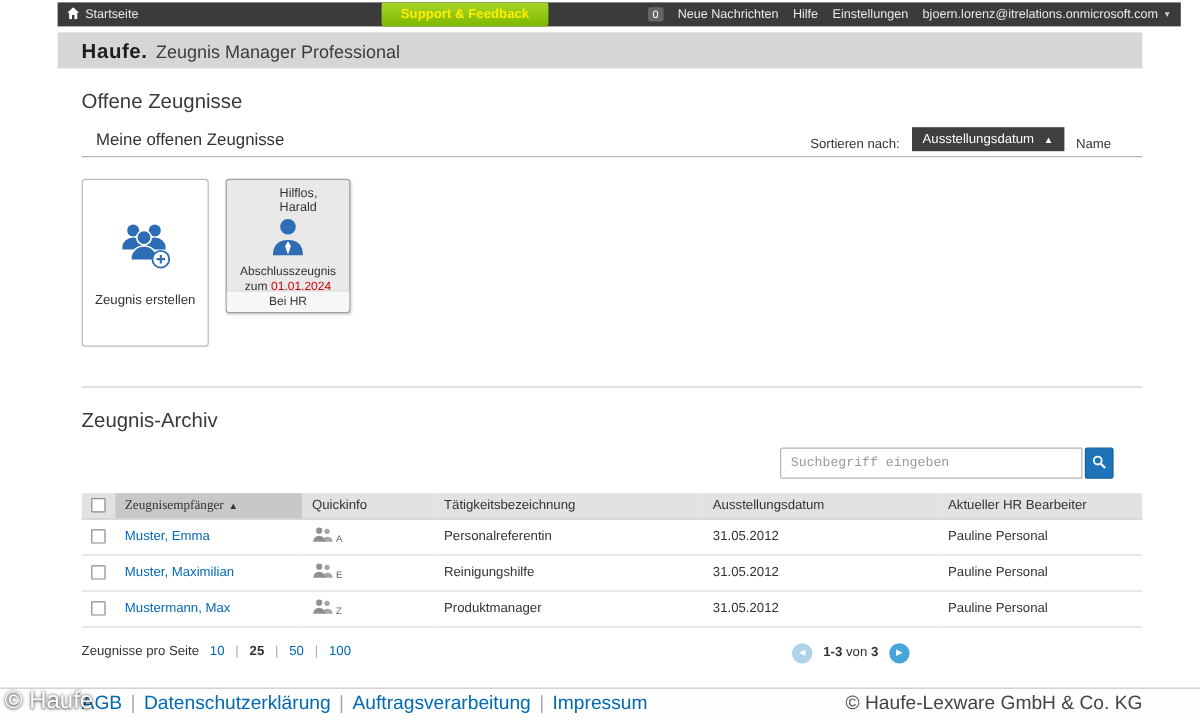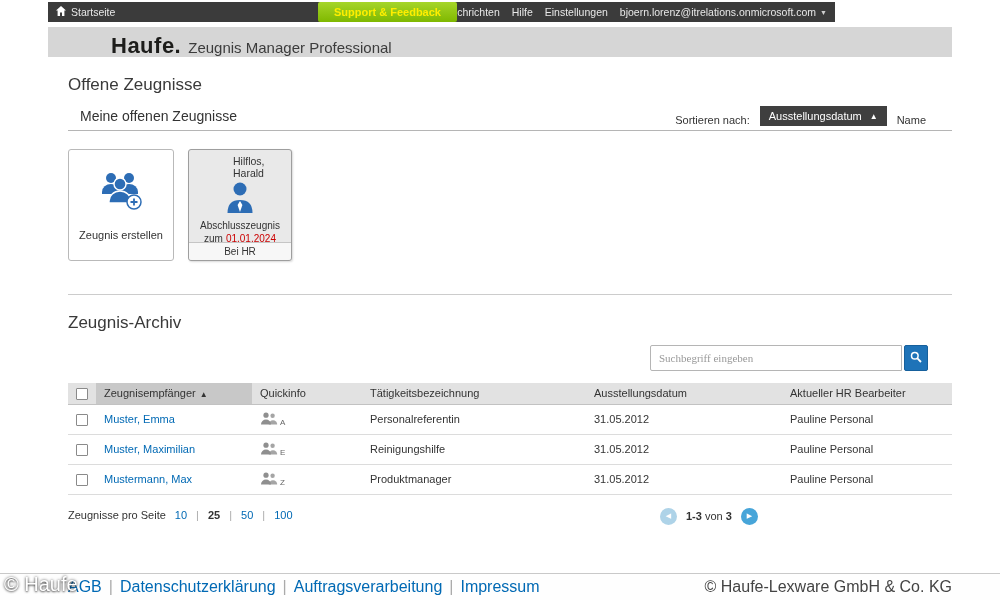--- a/index.html
+++ b/index.html
@@ -4,21 +4,21 @@
 <style>
   * { box-sizing: border-box; }
   html,body { margin:0; padding:0; }
   body {
     width:1000px; height:600px; position:relative; overflow:hidden;
     background:#ffffff; font-family:"Liberation Sans", sans-serif; color:#333;
   }
 
   
   .topbar {
-    position:absolute; top:2px; left:48px; width:787px; height:20px;
+    position:absolute; top:2px; left:48px; width:936px; height:20px;
     background:#3b3b3b; color:#e8e8e8; font-size:10.5px;
     display:flex; align-items:center;
   }
   .tb-left { display:flex; align-items:center; gap:5px; margin-left:8px; cursor:pointer; }
   .tb-right { margin-left:auto; display:flex; align-items:center; gap:12px; margin-right:8px; }
   .tb-item { cursor:pointer; white-space:nowrap; }
   .badge {
     background:#666; color:#fff; font-size:9px; padding:1px 4px; border-radius:2px;
     display:inline-block; line-height:10px;
   }
@@ -29,21 +29,21 @@
     background:linear-gradient(#a6d52a,#7fb800); color:#ffee00;
     font-size:11px; font-weight:bold; border:none; border-radius:2px;
     padding:0 16px; cursor:pointer; line-height:20px;
   }
 
   
   .brandbar {
     position:absolute; top:27px; left:48px; width:904px; height:30px;
     background:#d6d6d6; display:flex; align-items:baseline; padding:6px 0 0 20px;
   }
-  .logo { font-size:22px; font-weight:bold; color:#1d1d1b; letter-spacing:0.5px;margin-left:43px; }
+  .logo { font-size:17px; font-weight:bold; color:#1d1d1b; letter-spacing:0.5px; }
   .app-title { font-size:15px; color:#3c3c3c; margin-left:7px; }
 
   
   .content { position:absolute; top:57px; left:48px; width:904px; padding-left:20px; }
   h1.section-title { font-size:17px; font-weight:normal; color:#3a3a3a; margin:18px 0 10px 0; }
 
   .tabs-row {
     display:flex; align-items:flex-end; border-bottom:1px solid #b5b5b5; height:26px;
   }
   .tab {
@@ -56,21 +56,21 @@
   }
   .sort-btn {
     background:#3f3f3f; color:#fff; border:none; font-size:11px;
     padding:4px 9px; cursor:pointer; display:flex; align-items:center; gap:8px;
   }
   .sort-btn .arrow { font-size:8px; }
   .sort-alt { cursor:pointer; color:#333; }
 
   .cards { display:flex; gap:14px; margin-top:18px; }
   .card-create {
-    width:106px; height:112px; border:1px solid #b9b9b9; border-radius:3px; background:#fff;
+    width:106px; height:140px; border:1px solid #b9b9b9; border-radius:3px; background:#fff;
     display:flex; flex-direction:column; align-items:center; justify-content:center; gap:14px;
     cursor:pointer;
   }
   .card-create .label { font-size:11px; color:#333; }
   .card-open {
     width:104px; height:112px; border:1px solid #9e9e9e; border-radius:3px; background:#e9e9e9;
     display:flex; flex-direction:column; align-items:center; padding-top:5px; position:relative;
     cursor:pointer; box-shadow:1px 1px 2px rgba(0,0,0,0.15);
   }
   .card-open .emp-name { font-size:10.5px; color:#333; margin-bottom:2px;margin-left:44px; }
@@ -79,38 +79,38 @@
   .card-open .status {
     position:absolute; bottom:0; left:0; right:0; background:#f7f7f7; border-top:1px solid #c5c5c5;
     font-size:10px; text-align:center; padding:3px 0; border-radius:0 0 3px 3px; color:#333;
   }
 
   .divider { border:none; border-top:1px solid #cccccc; margin:33px 0 0 0; }
 
   .search-row { display:flex; justify-content:flex-end; margin:12px 24px 12px 0; }
   .search-input {
     width:252px; height:26px; border:1px solid #b5b5b5; font-size:11px; padding:0 8px;
-    color:#333; font-family:Liberation Serif, serif; border-radius:2px 0 0 2px;
+    color:#333; font-family:Liberation Mono, monospace; border-radius:2px 0 0 2px;
   }
   .search-input::placeholder { color:#999; }
   .search-btn {
     width:24px; height:26px; background:#1e73b8; border:1px solid #16609c; cursor:pointer;
     display:flex; align-items:center; justify-content:center; margin-left:2px; border-radius:2px;
   }
 
   table.archive { width:100%; border-collapse:collapse; font-size:11px; margin-top:1px; }
   .archive thead th {
     background:#e2e2e2; height:21px; font-weight:normal; text-align:left;
     padding:0 8px; color:#333; border-bottom:1px solid #c2c2c2; white-space:nowrap;
   }
   .archive thead th.sorted { background:#c8c8c8; cursor:pointer; }
   .archive thead th .sort-caret { font-size:8px; margin-left:4px; }
   .archive td { height:30px; border-bottom:1px solid #dcdcdc; padding:0 8px; color:#333; }
   .col-cb { width:26px; }
-  .col-name { width:156px; }
+  .col-name { width:156px;font-family:Liberation Serif, serif; }
   .col-qi { width:110px;margin-left:36px; }
   .col-job { width:224px; }
   .col-date { width:196px; }
   .name-link { color:#0069b4; text-decoration:none; cursor:pointer; }
   .cb {
     display:inline-block; width:12px; height:12px; border:1px solid #8a8a8a; background:#fff;
     border-radius:1px; cursor:pointer; vertical-align:middle;
   }
   .qi-wrap { display:inline-flex; align-items:flex-end; cursor:pointer; }
   .qi-letter { font-size:8px; color:#666; margin-left:2px; position:relative; top:2px; }

